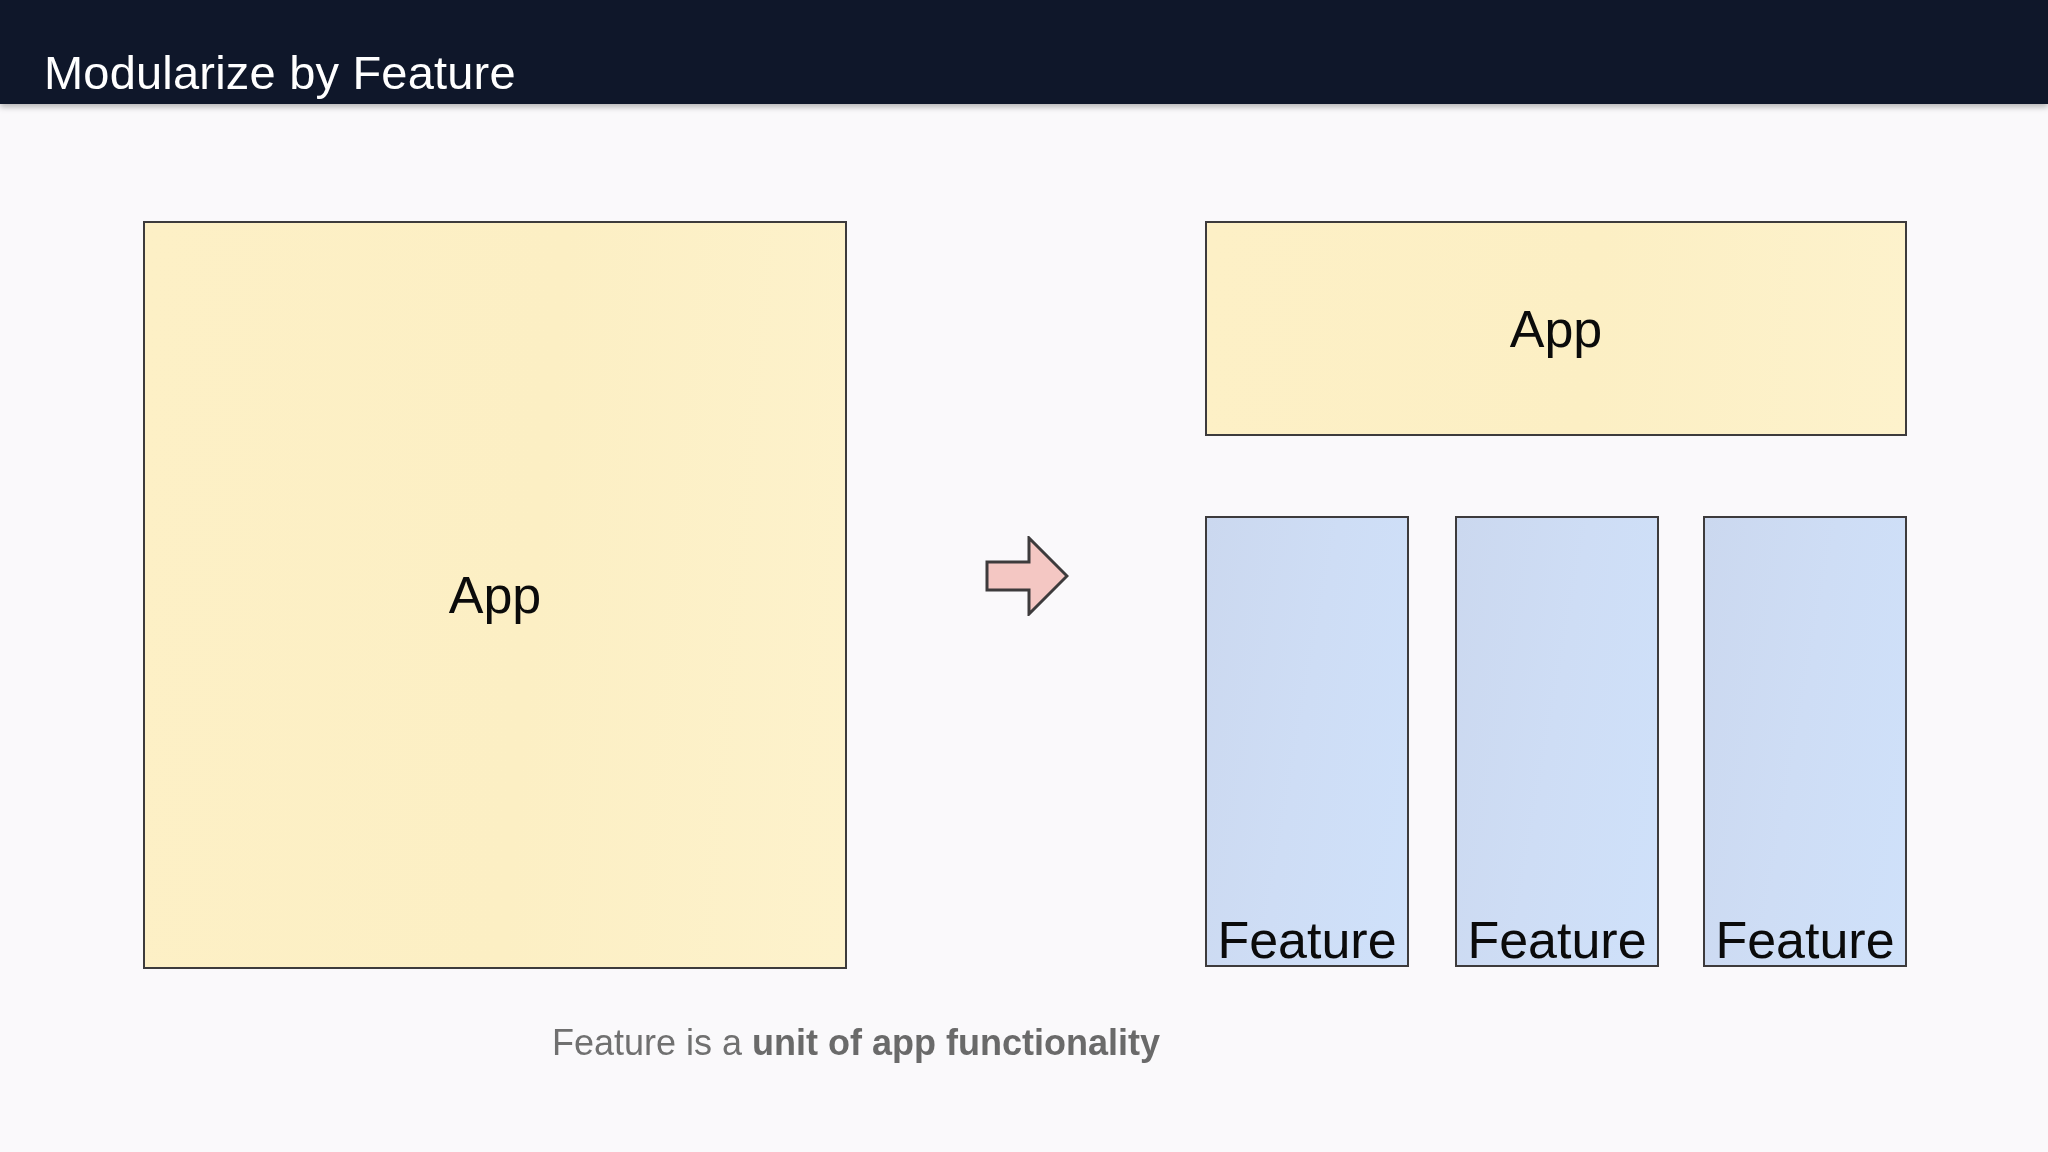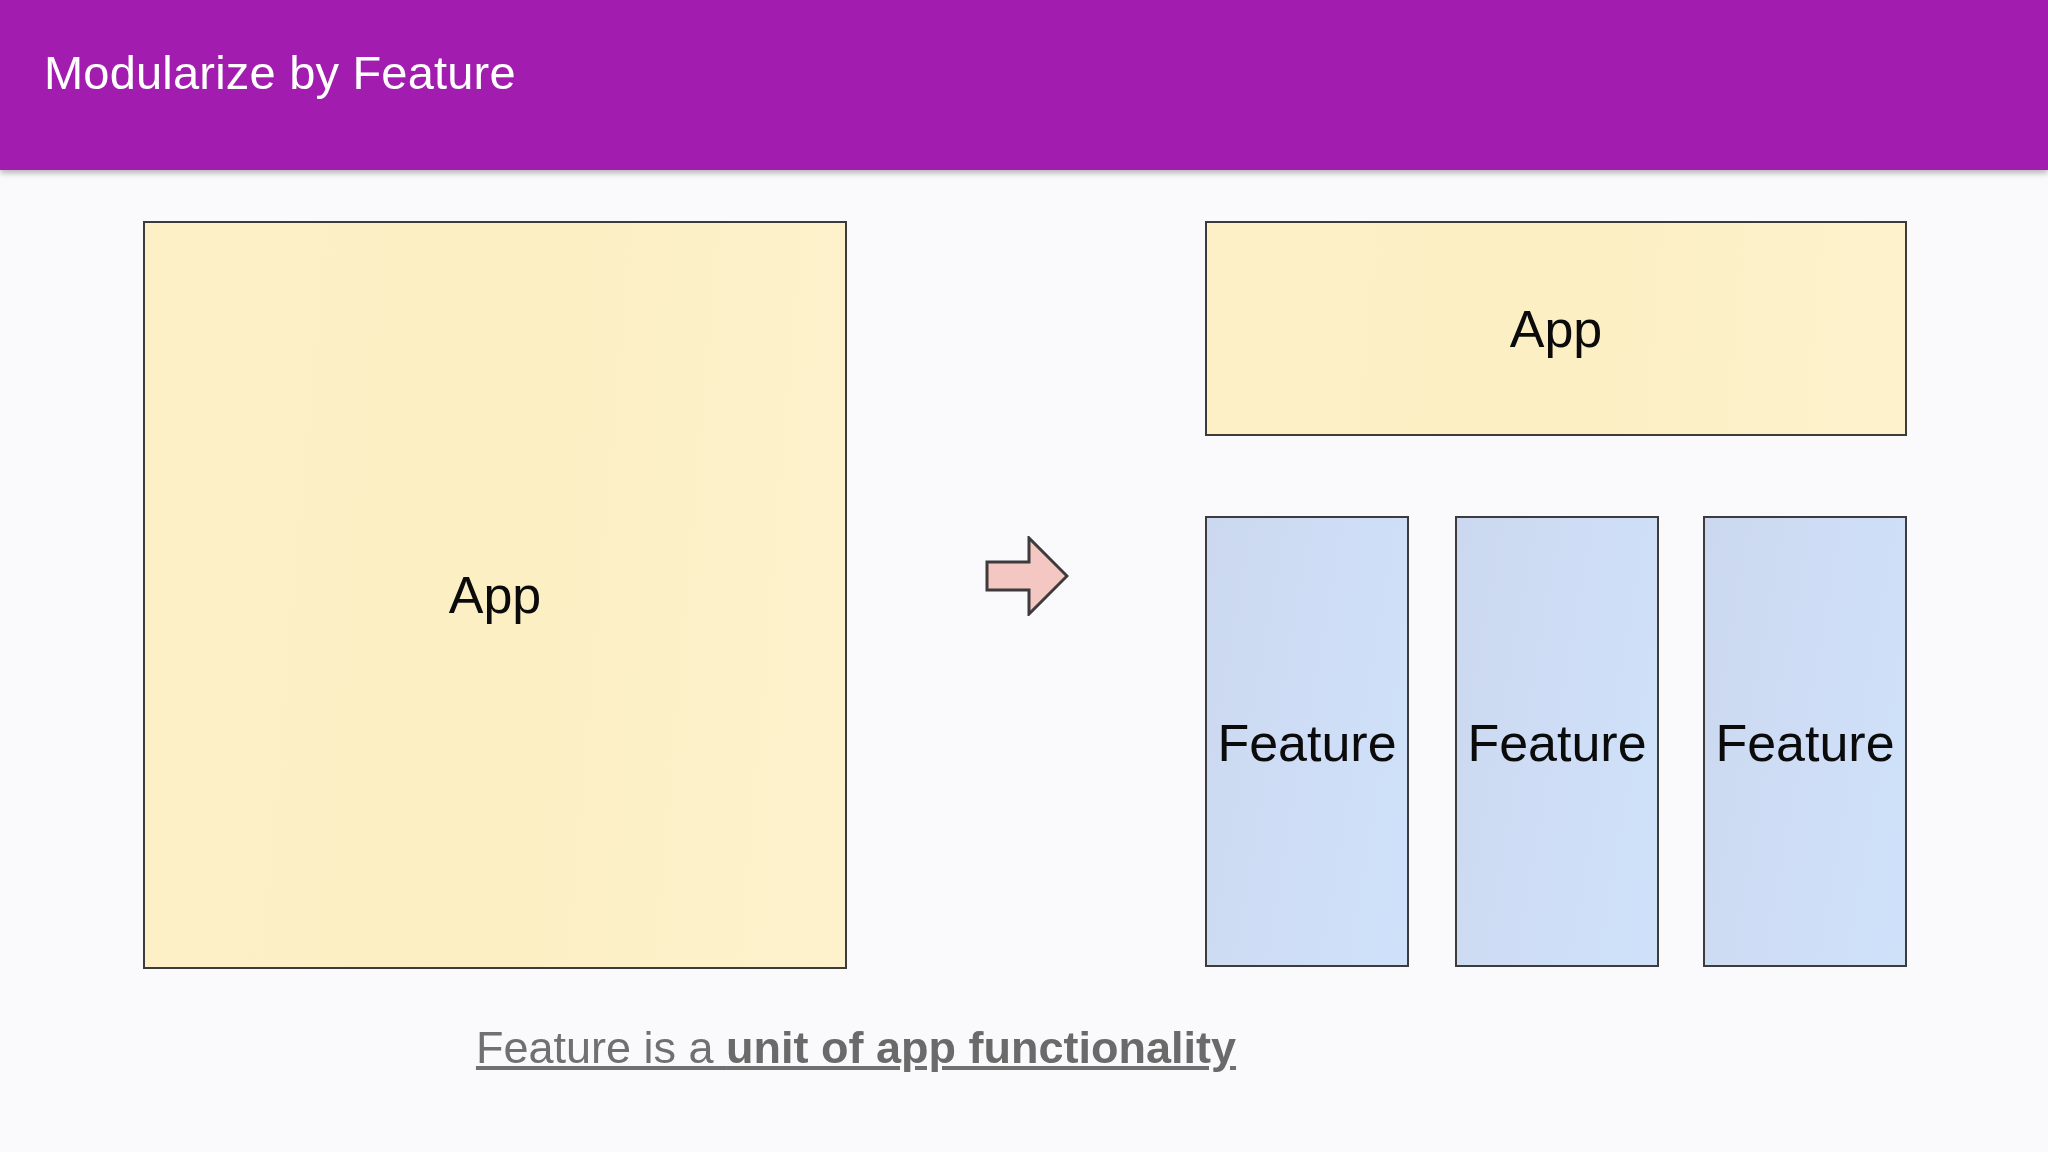--- a/index.html
+++ b/index.html
@@ -21,22 +21,22 @@
     inset: 0;
     background: #FAF9FB;
   }
 
   
   .header-bar {
     position: absolute;
     left: 0;
     top: 0;
     width: 2048px;
-    height: 170px;
-    background: #a21caf;
+    height: 104px;
+    background: #0f172a;
     box-shadow: 0 3px 6px rgba(0,0,0,0.28);
     z-index: 5;
   }
   .header-title {
     position: absolute;
     left: 44px;
     top: 0;
     height: 146px;
     line-height: 146px;
     color: #FFFFFF;
@@ -82,20 +82,21 @@
     width: 702px;
     height: 215px;
     background: linear-gradient(95deg, #FDF0C6 0%, #FCEFC4 55%, #FDF2CC 100%);
   }
 
   .node-feature {
     top: 370px;
     width: 204px;
     height: 451px;
     background: linear-gradient(100deg, #CBD8EF 0%, #CEDDF5 48%, #CFE1FA 100%);
+    align-items: flex-end;
   }
   .node-feature .node-label {
     position: relative;
     top: 1px;
   }
   .feature-1 { left: 1205px; }
   .feature-2 { left: 1455px; }
   .feature-3 { left: 1703px; }
 
   
@@ -109,24 +110,23 @@
   .arrow svg { display: block; width: 84px; height: 80px; }
 
   
   .caption {
     position: absolute;
     left: 0;
     top: 1022px;
     width: 1712px;
     text-align: center;
     color: #707070;
-    font-size: 45px;
+    font-size: 36px;
     font-weight: 400;
     white-space: nowrap;
-    text-decoration: underline;
   }
   .caption .em {
     font-weight: 700;
     color: #6A6A6A;
   }
 </style>
 </head>
 <body>
 
 <div class="slide">

